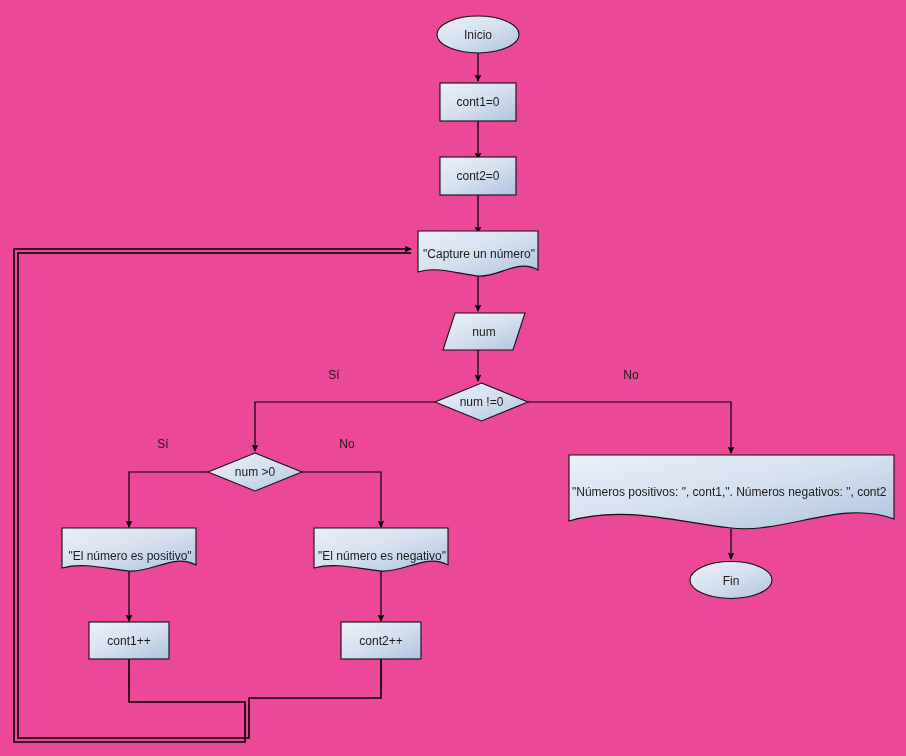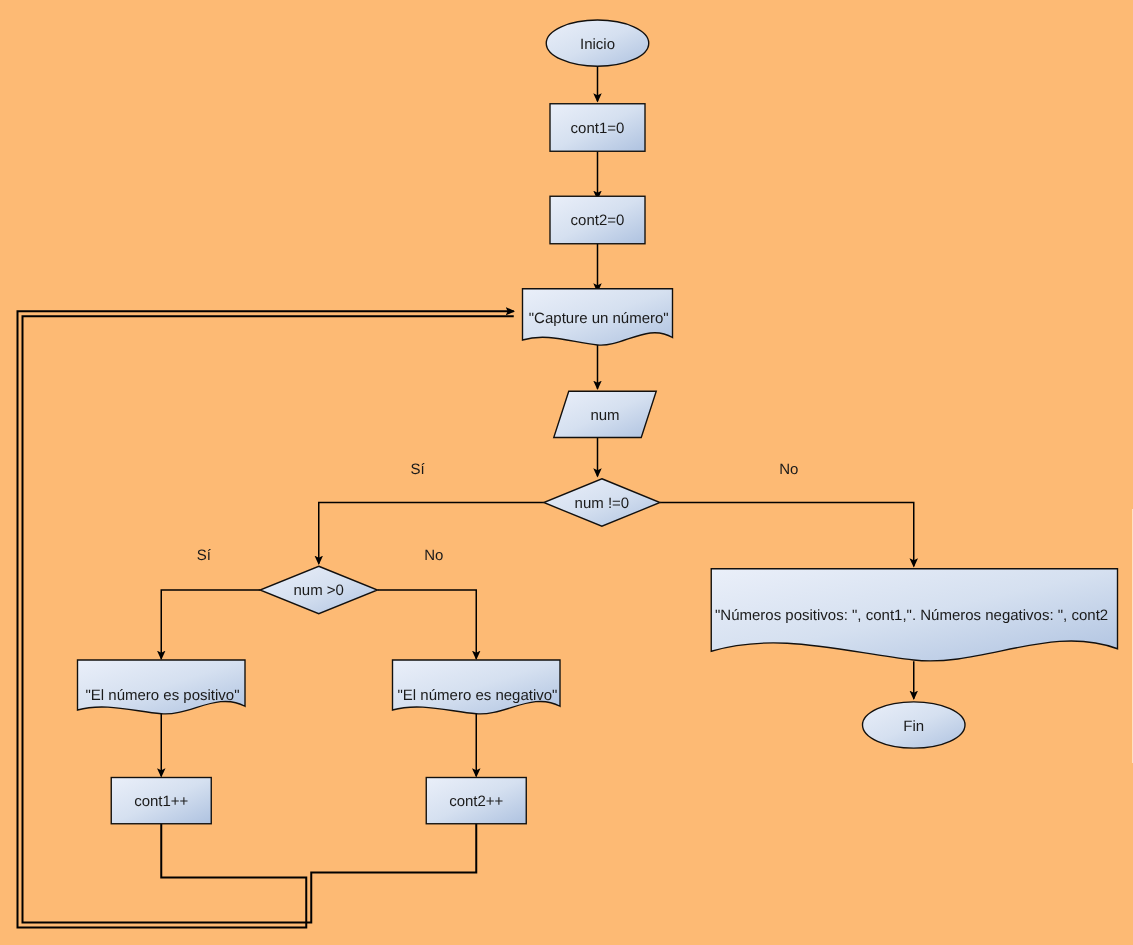--- a/index.html
+++ b/index.html
@@ -8,21 +8,21 @@
     padding: 0;
     background: #ffffff;
   }
   body {
     font-family: "Liberation Sans", sans-serif;
   }
   #canvas {
     position: relative;
     width: 906px;
     height: 756px;
-    background: #fdba74;
+    background: #ec4899;
     overflow: hidden;
   }
   #flow-svg {
     position: absolute;
     left: 0;
     top: 0;
     width: 906px;
     height: 756px;
   }
   .node-text {

